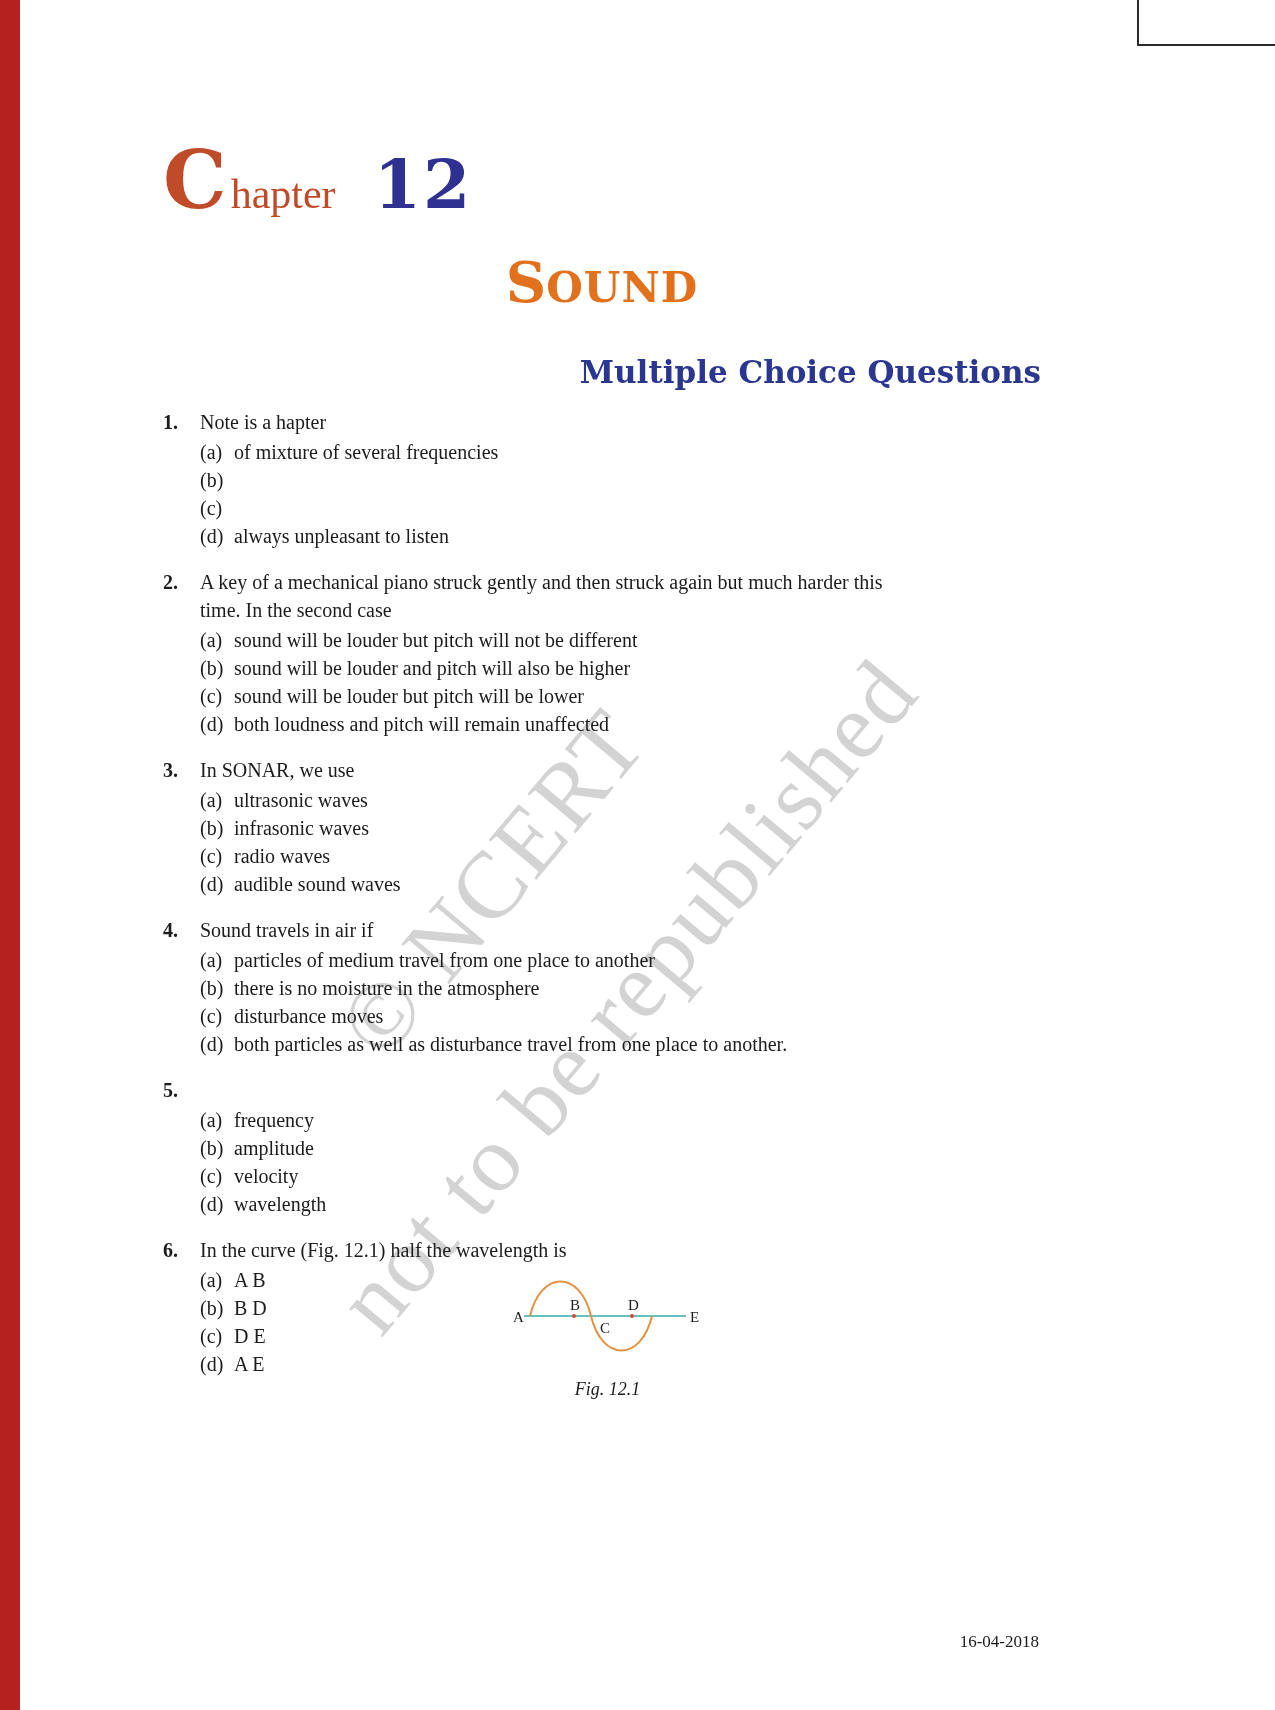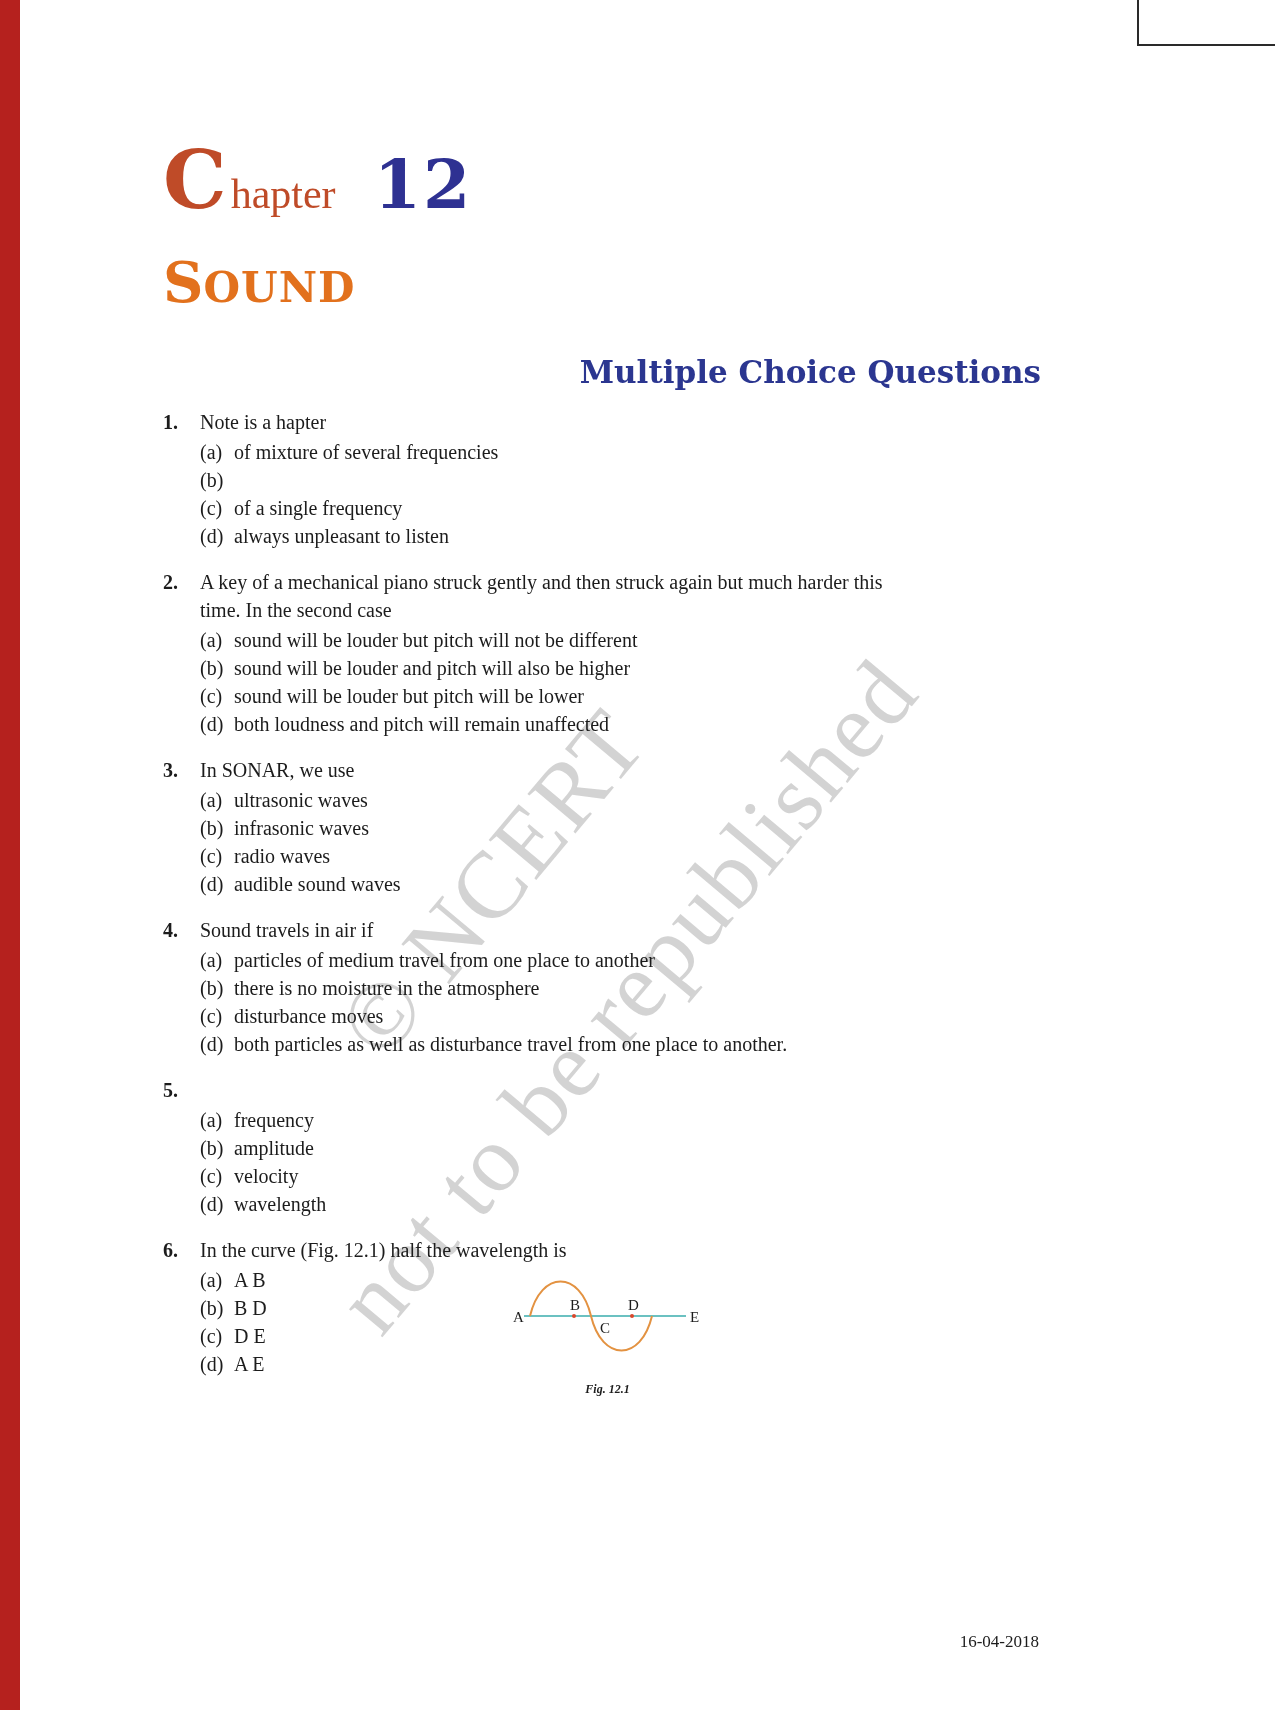--- a/index.html
+++ b/index.html
@@ -37,21 +37,21 @@
     font-family:"DejaVu Serif", serif;
   }
   .ch-word {
     font-size:42px; color:var(--chapter-orange, #bf4b28); margin-left:4px;
   }
   .ch-num {
     font-size:68px; font-weight:bold; color:var(--number-blue, #2e3192);
     margin-left:38px; font-family:"DejaVu Serif", serif; letter-spacing:2px;
   }
 
-  .chapter-title { text-align:left; margin-top:34px; line-height:1; }
+  .chapter-title { text-align:center; margin-top:34px; line-height:1; }
   .ct-initial {
     font-size:56px; font-weight:bold; color:var(--sound-orange, #e2711d);
     font-family:"DejaVu Serif", serif;
   }
   .ct-rest {
     font-size:42px; font-weight:bold; color:var(--sound-orange, #e2711d);
     font-family:"DejaVu Serif", serif; letter-spacing:1px;
   }
 
   .section-title {
@@ -65,21 +65,21 @@
   .q-num { flex:none; width:37px; font-weight:bold; }
   .q-text { max-width:712px; }
   .opts { margin-left:37px; margin-top:2px; }
   .opt { display:flex; }
   .opt-label { flex:none; width:34px; }
   .opt-text { flex:1; max-width:690px; }
 
   .q6-row { display:flex; align-items:flex-start; }
   .q6-row .opts { width:150px; flex:none; }
   .figure { margin-left:160px; margin-top:2px; text-align:center; }
-  .fig-caption { font-weight:bold; font-style:italic; font-size:12px; margin-top:2px; }
+  .fig-caption { font-weight:normal; font-style:italic; font-size:18px; margin-top:2px; }
   .wave-axis { stroke:var(--axis-teal, #3aacac); stroke-width:1.6; }
   .wave-curve { stroke:var(--wave-orange, #e39241); stroke-width:2; fill:none; }
   .wave-dot { fill:var(--dot-red, #d9472b); }
   .wave-label { font-family:"Liberation Serif", serif; font-size:15px; fill:#1c1c1c; }
 
   .date-stamp {
     position:absolute; right:236px; bottom:58px; font-size:17px; z-index:1;
   }
 </style>
 </head>
@@ -115,21 +115,20 @@
       <div class="opts">
         <div class="opt">
           <span class="opt-label">(a)</span>
           <span class="opt-text">of mixture of several frequencies</span>
         </div>
         <div class="opt">
           <span class="opt-label">(b)</span>
         </div>
         <div class="opt">
           <span class="opt-label">(c)</span>
-          <span class="opt-text">of a single frequency</span>
         </div>
         <div class="opt">
           <span class="opt-label">(d)</span>
           <span class="opt-text">always unpleasant to listen</span>
         </div>
       </div>
     </div>
 
     <div class="question">
       <div class="q-line">

